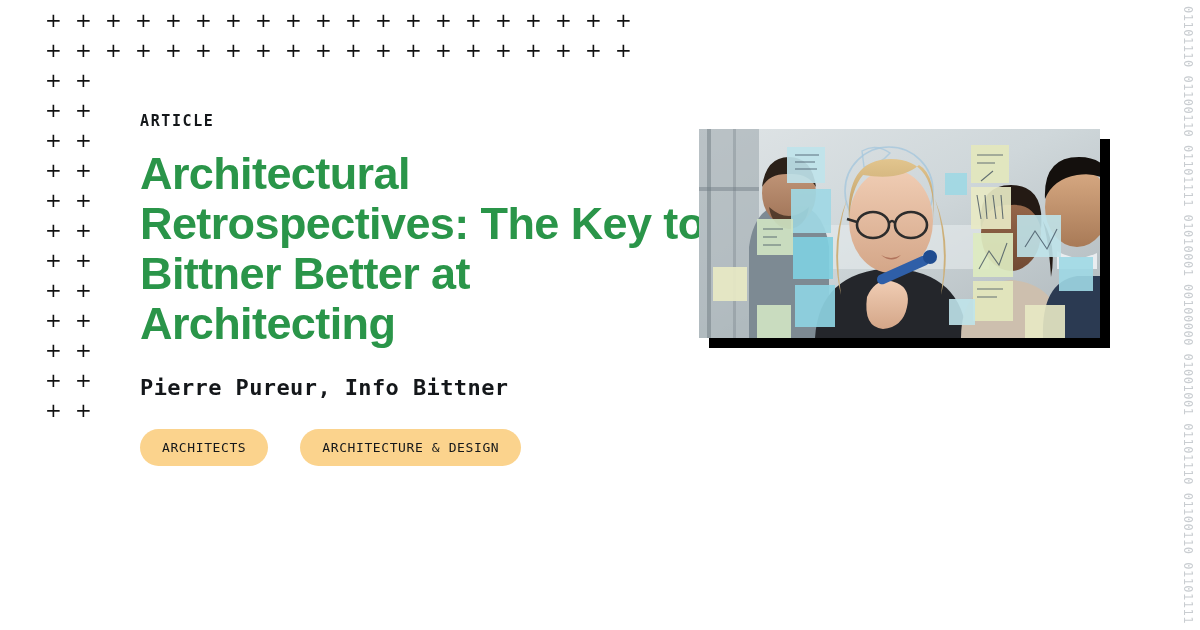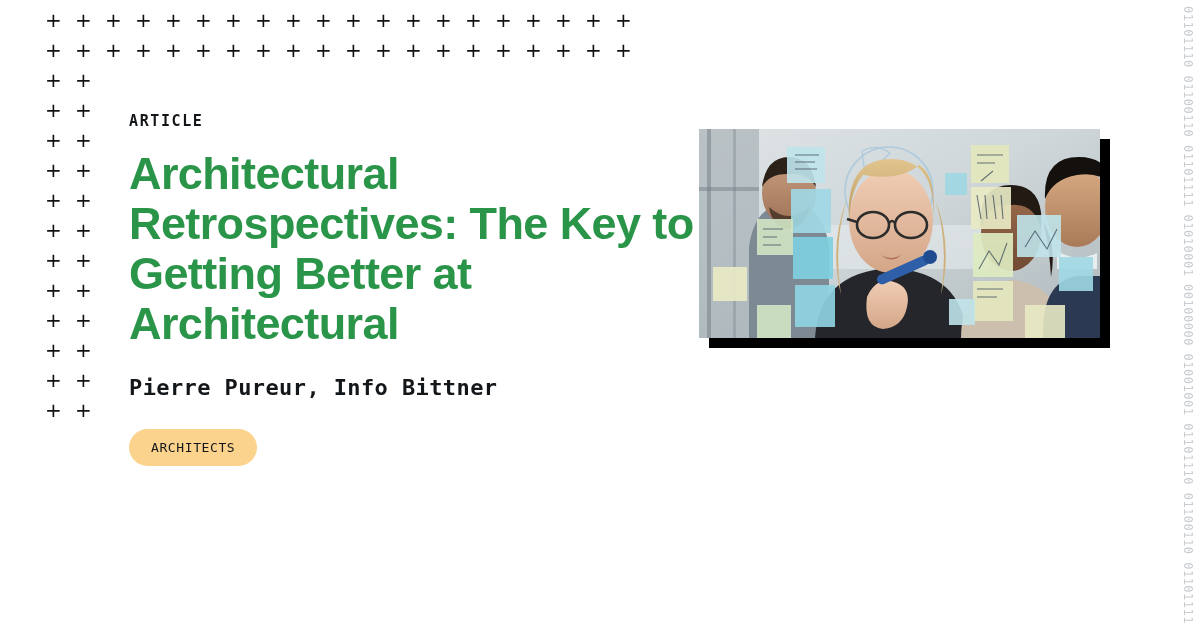--- a/index.html
+++ b/index.html
@@ -32,21 +32,21 @@
     font-family:"DejaVu Sans", sans-serif;
     font-size:20px;
     line-height:16px;
     font-weight:400;
     text-align:center;
   }
 
   
   #content {
     position:absolute;
-    left:129px;
+    left:140px;
     top:112px;
     width:570px;
   }
 
   #eyebrow {
     font-family:"DejaVu Sans Mono", monospace;
     font-weight:700;
     font-size:15px;
     letter-spacing:1.6px;
     color:#14171a;
@@ -215,24 +215,25 @@
       <span class="plus" style="left: 45px; top: 342px;">+</span>
       <span class="plus" style="left: 75px; top: 342px;">+</span>
       <span class="plus" style="left: 45px; top: 372px;">+</span>
       <span class="plus" style="left: 75px; top: 372px;">+</span>
       <span class="plus" style="left: 45px; top: 402px;">+</span>
       <span class="plus" style="left: 75px; top: 402px;">+</span>
     </div>
 
   <div id="content">
     <div id="eyebrow">ARTICLE</div>
-    <h1 id="headline">Architectural Retrospectives: The Key to Getting Better at Architectural</h1>
+    <h1 id="headline">Architectural Retrospectives: The Key to Bittner Better at Architecting</h1>
     <div id="byline">Pierre Pureur, Info Bittner</div>
     <div id="tags">
       <span class="tag">ARCHITECTS</span>
+      <span class="tag">ARCHITECTURE &amp; DESIGN</span>
     </div>
   </div>
 
   <div id="hero-wrap">
     <div id="hero-shadow"></div>
     <div id="hero-photo">
       <svg viewBox="0 0 401 209" xmlns="http://www.w3.org/2000/svg" aria-hidden="true">
         <defs>
           <linearGradient id="bgwall" x1="0" y1="0" x2="1" y2="1">
             <stop offset="0%" stop-color="#dfe4e6"></stop>

